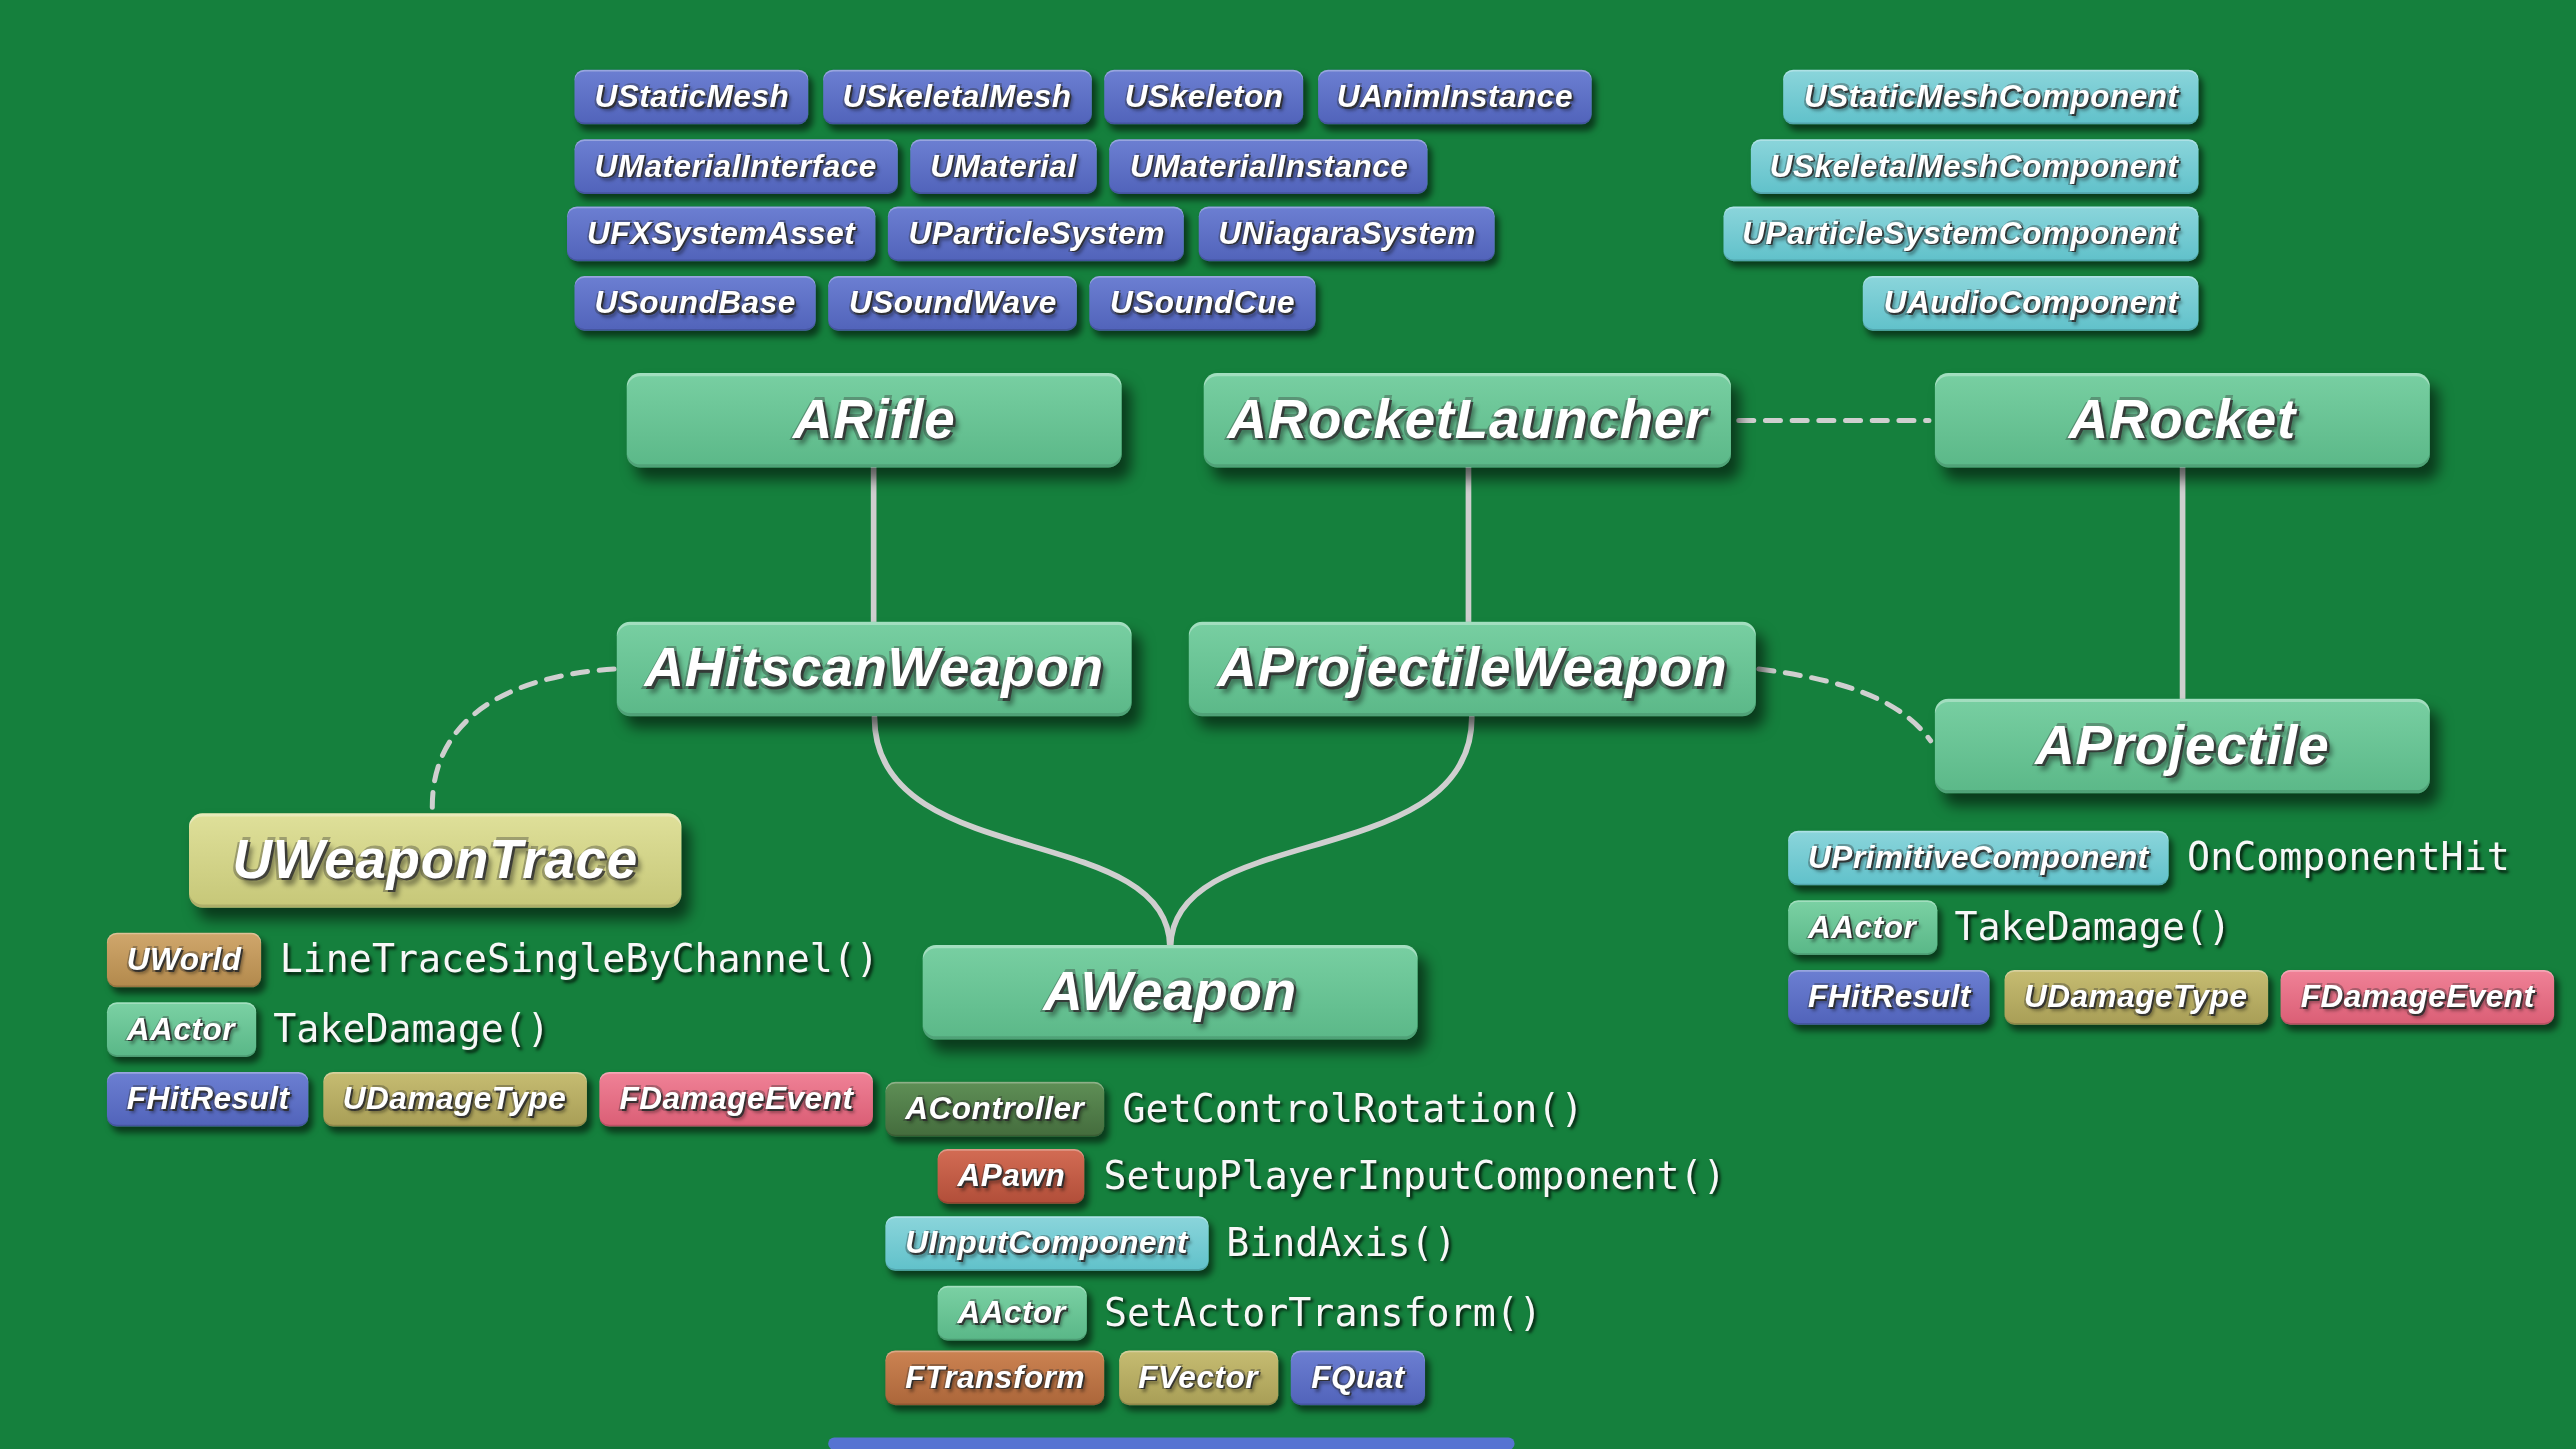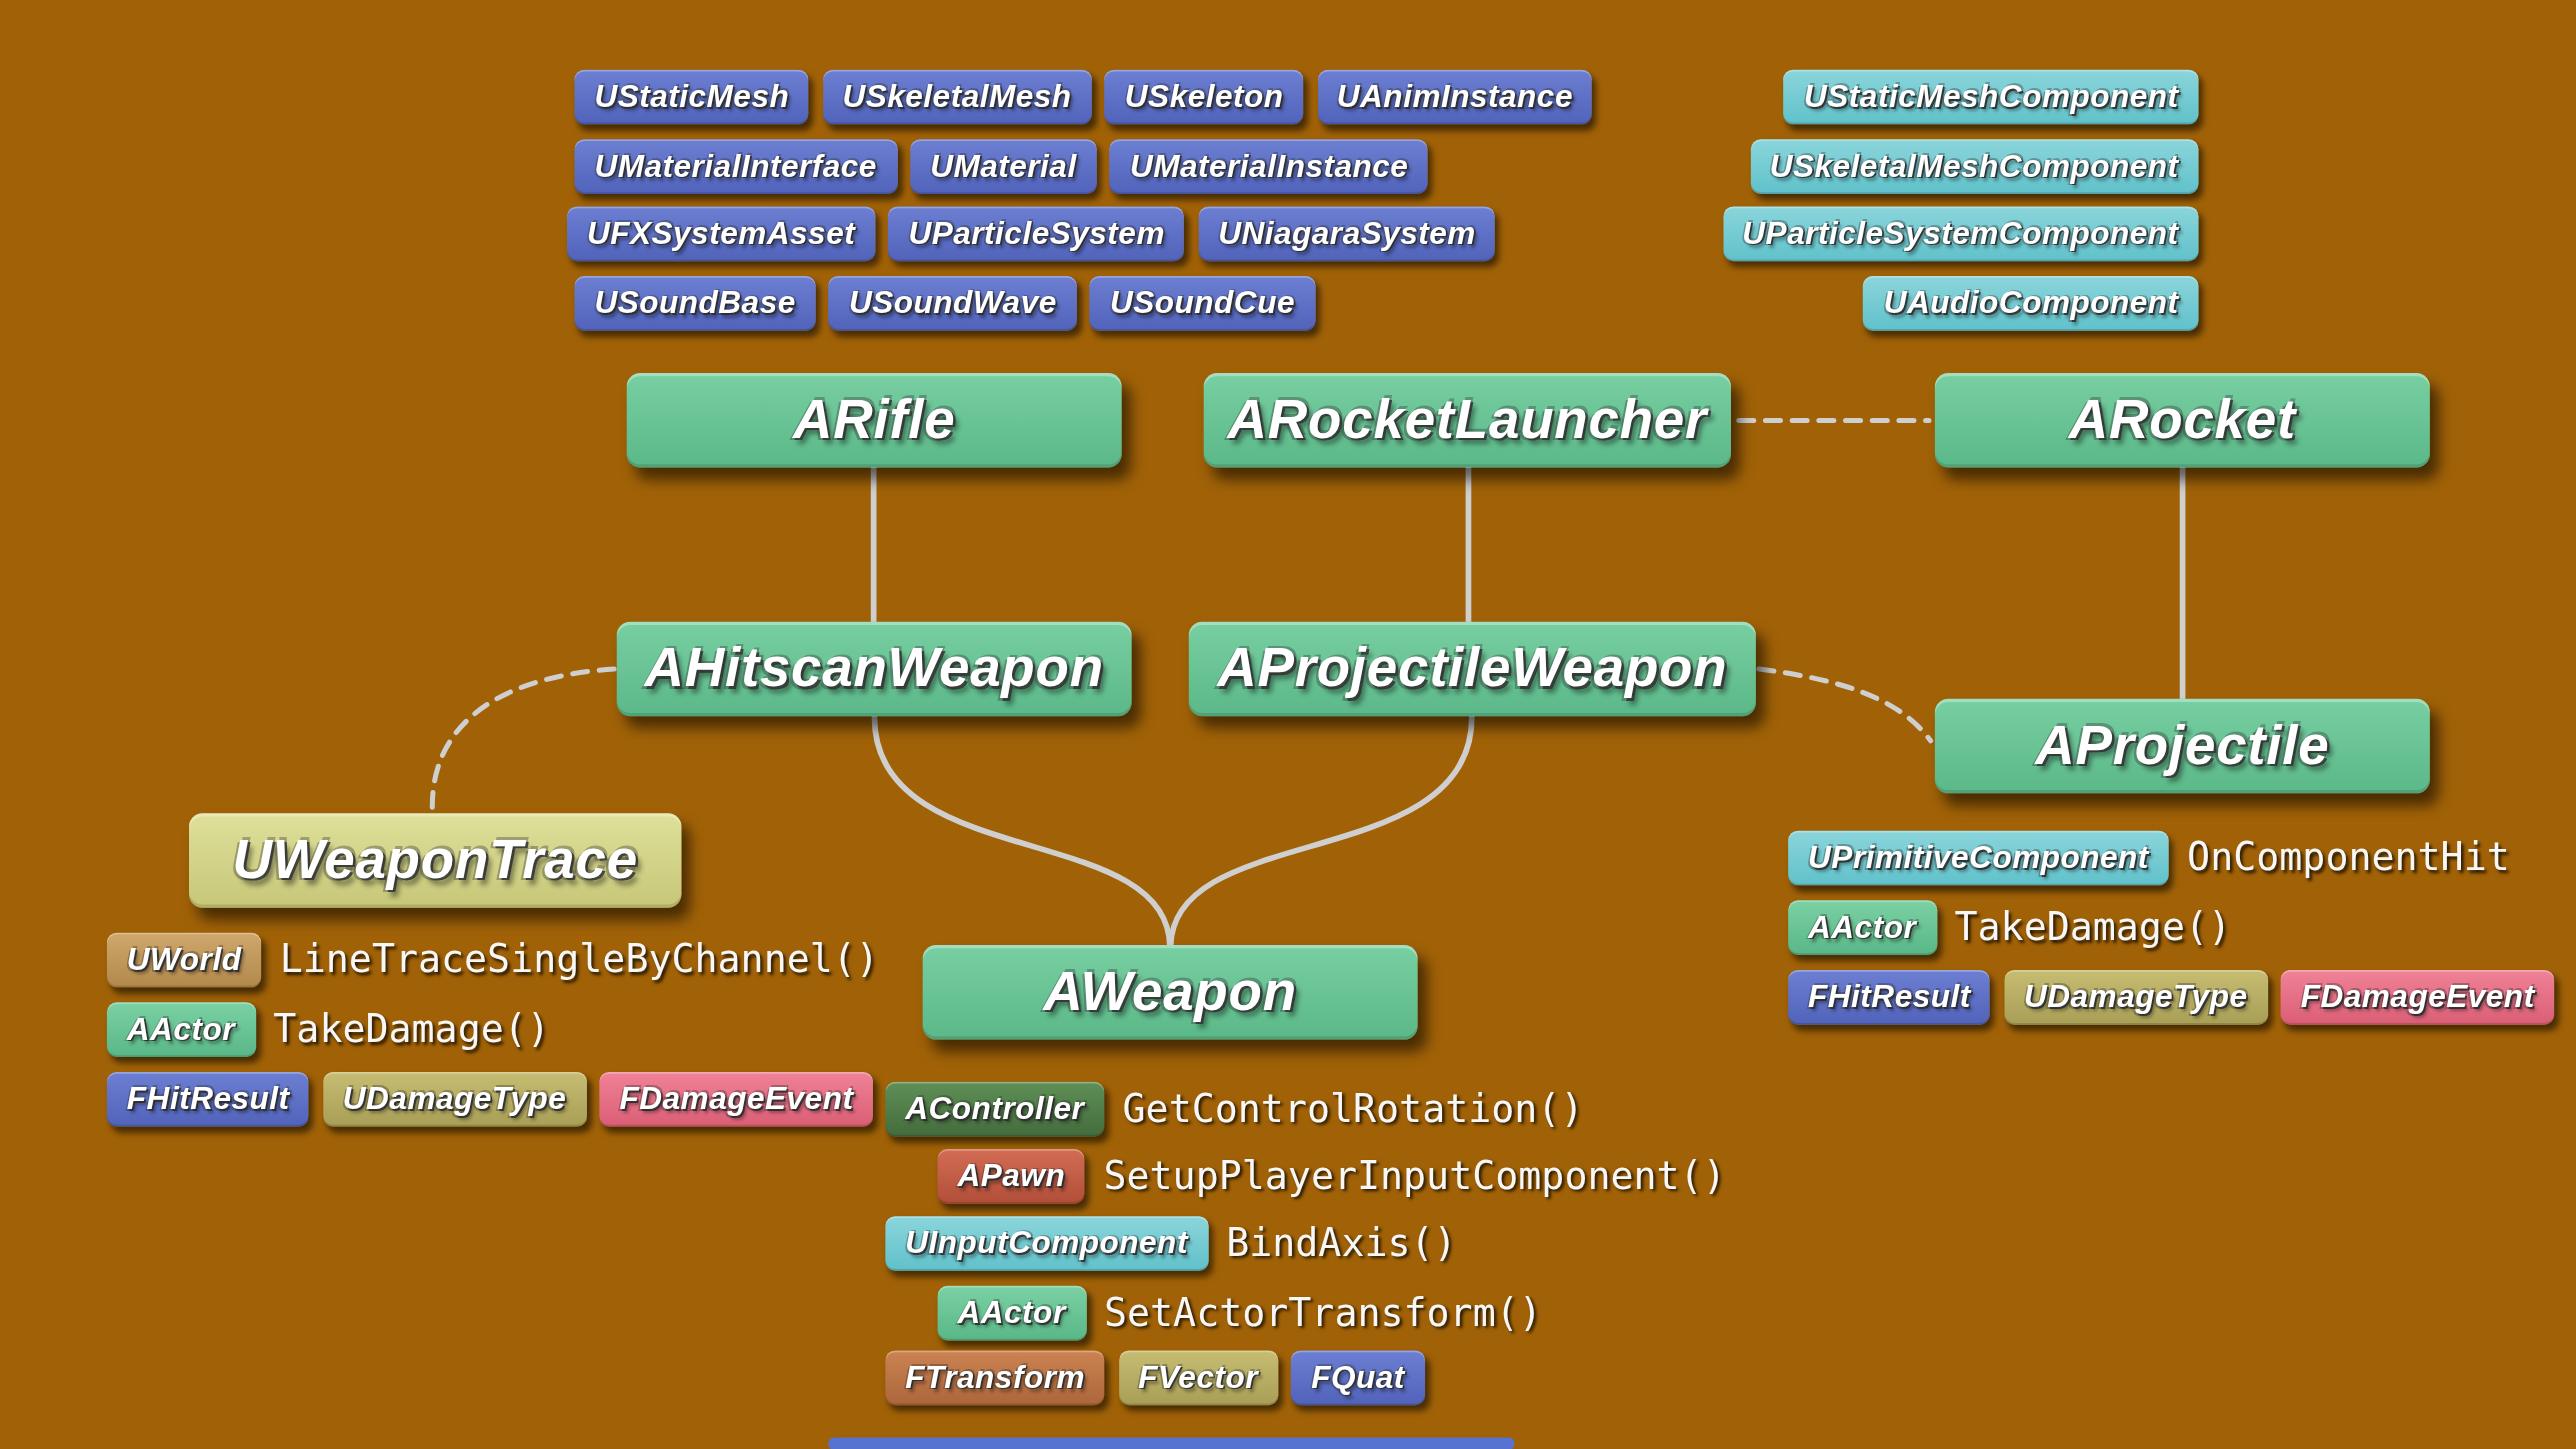--- a/index.html
+++ b/index.html
@@ -1,17 +1,17 @@
 <!DOCTYPE html>
 <html style="font-size:10.7px"><head>
 <meta charset="utf-8">
 <style>
   *{box-sizing:border-box;margin:0;padding:0}
   html,body{background:#141414}
-  .stage{position:relative;width:2576px;height:1449px;background:#a16207;overflow:hidden}
+  .stage{position:relative;width:2576px;height:1449px;background:#15803d;overflow:hidden}
   .canvas{position:absolute;left:0;top:0;width:1036px;height:583px;transform:scale(2.487);transform-origin:0 0;font-family:"Liberation Sans",sans-serif}
   .edges{position:absolute;left:0;top:0;width:1036px;height:583px}
   .edge{fill:none;stroke:#cfcfcf;stroke-width:3.4;stroke-linecap:round}
   .dashed{stroke-dasharray:9 7;stroke-width:3}
   .row{position:absolute;display:flex;gap:5.4px}
   .rowr{position:absolute;display:flex;gap:5.4px;justify-content:flex-end}
   .badge{display:inline-flex;align-items:center;height:22px;padding:0 8px;border-radius:4px;color:#fff;
     font-weight:bold;font-style:italic;font-size:12.7px;letter-spacing:0.2px;white-space:nowrap;
     box-shadow:inset 0 0.7px 0 rgba(255,255,255,.3),inset 0 -0.7px 0 rgba(0,0,0,.15),1.7px 2.3px 2.7px rgba(0,0,0,.55);
     text-shadow:0.7px 0.7px 0 rgba(45,45,45,.9),-0.7px 0.7px 0 rgba(45,45,45,.35),0.7px -0.7px 0 rgba(45,45,45,.35),1.3px 1.7px 1.3px rgba(0,0,0,.35)}

